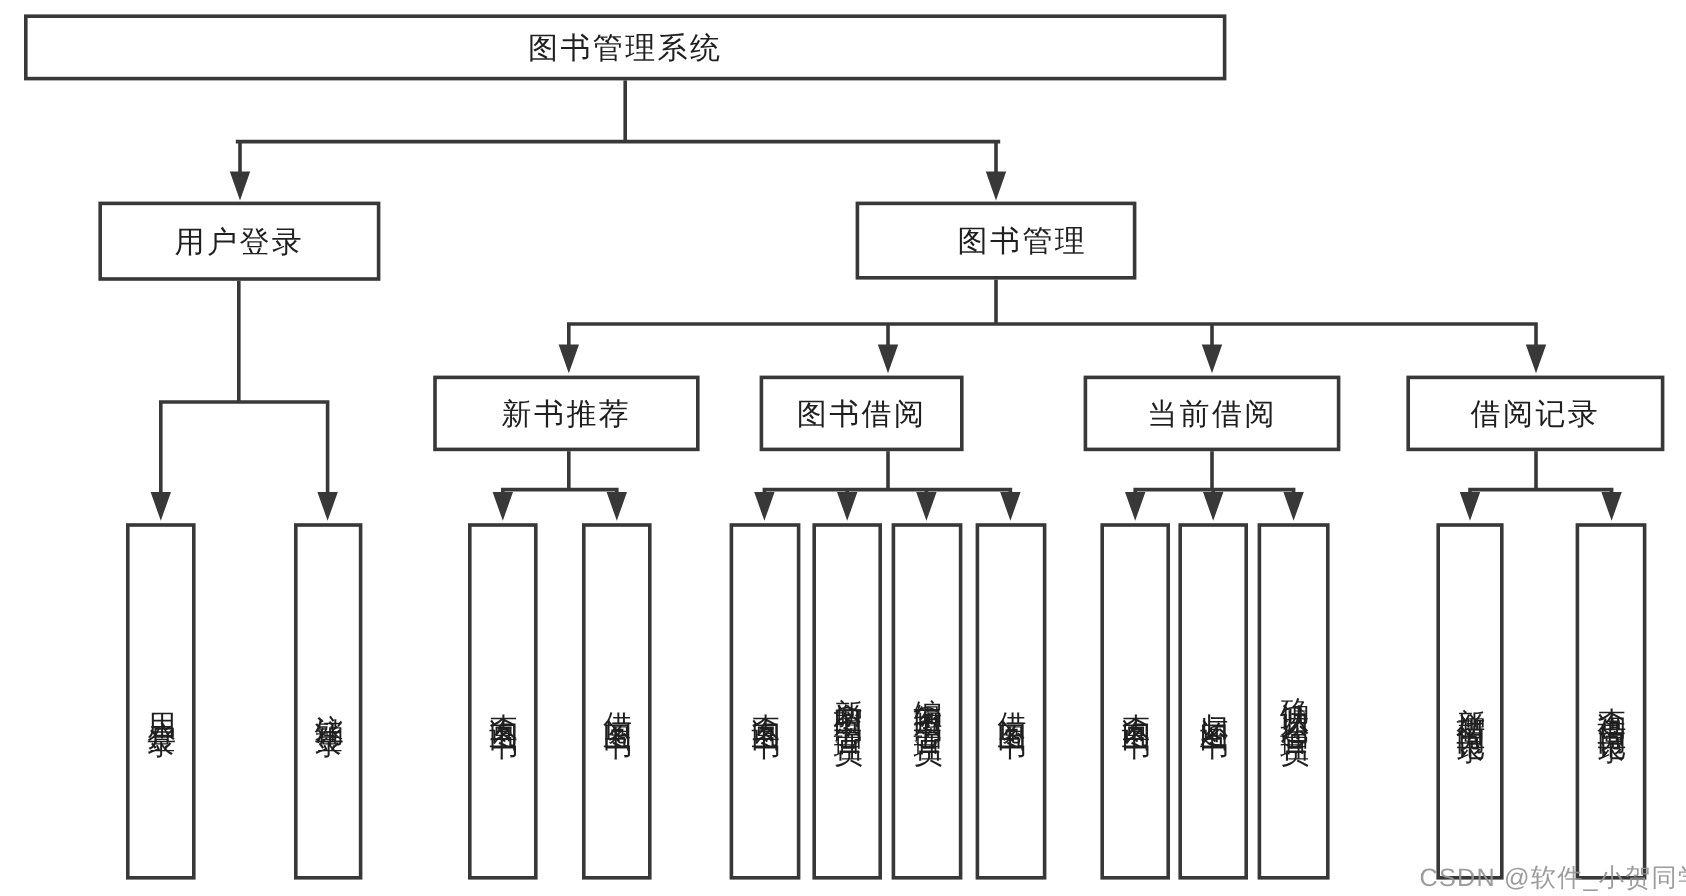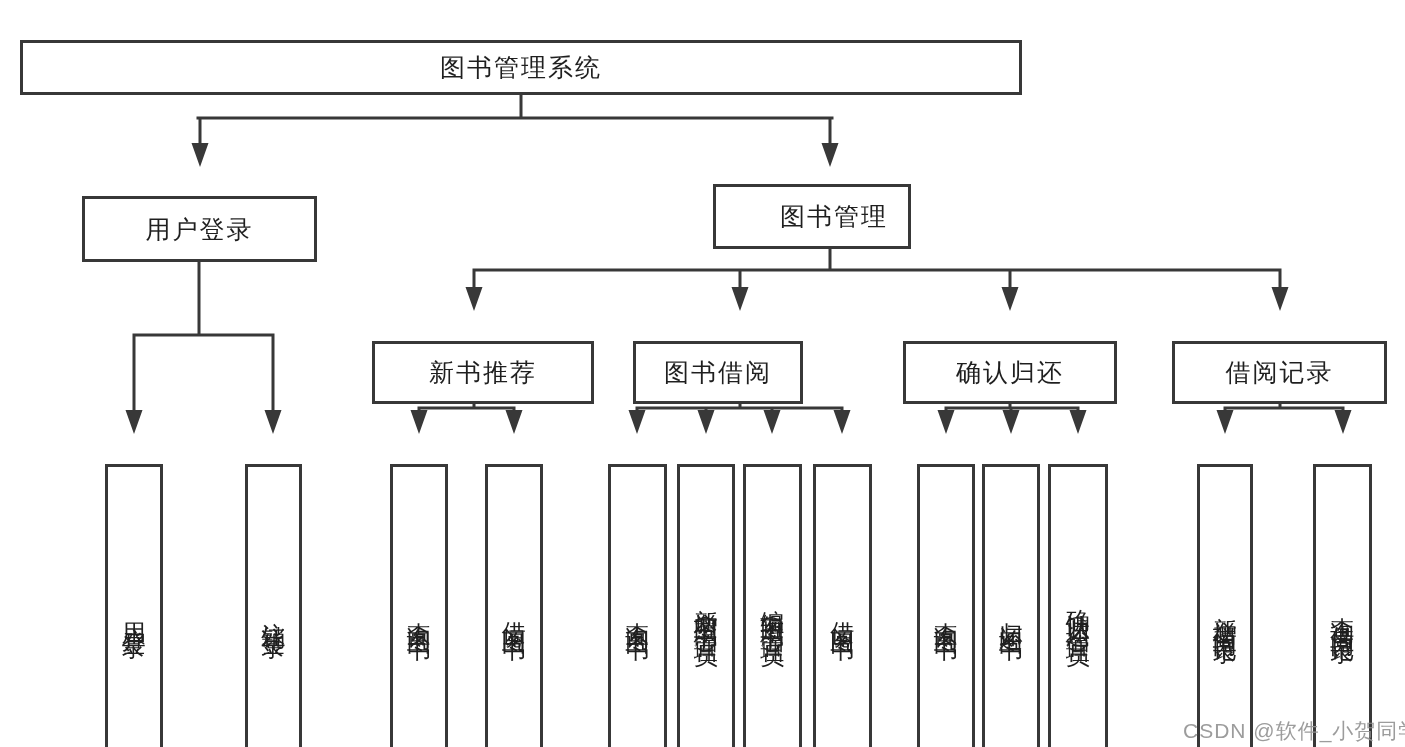--- a/index.html
+++ b/index.html
@@ -13,21 +13,20 @@
   #connectors{position:absolute;left:0;top:0;z-index:1;}
   .box{
     position:absolute;
     box-sizing:border-box;
     border:3px solid #383838;
     background:#ffffff;
     display:flex;
     align-items:center;
     justify-content:center;
     z-index:2;
-    margin-top:28px;
   }
   .hlabel{
     font-size:25px;
     color:#1f1f1f;
     letter-spacing:2px;
     white-space:nowrap;
   }
   .vbox .vlabel{
     writing-mode:vertical-rl;
     text-orientation:mixed;
@@ -73,32 +72,32 @@
       M1334.5 410 L1351.5 410 L1343 434 Z"></path>
   </svg>
 
   <div class="box" style="left:20px;top:12px;width:1002px;height:55px;">
     <span class="hlabel">图书管理系统</span>
   </div>
 
   <div class="box" style="left:82px;top:168px;width:235px;height:66px;">
     <span class="hlabel">用户登录</span>
   </div>
-  <div class="box" style="left:713px;top:156px;width:198px;height:65px;padding-left:44px;">
+  <div class="box" style="left:713px;top:168px;width:234px;height:65px;padding-left:44px;">
     <span class="hlabel">图书管理</span>
   </div>
 
-  <div class="box" style="left:372px;top:313px;width:222px;height:63px;">
+  <div class="box" style="left:361px;top:313px;width:222px;height:63px;">
     <span class="hlabel">新书推荐</span>
   </div>
   <div class="box" style="left:633px;top:313px;width:170px;height:63px;">
     <span class="hlabel">图书借阅</span>
   </div>
   <div class="box" style="left:903px;top:313px;width:214px;height:63px;">
-    <span class="hlabel">确认归还</span>
+    <span class="hlabel">当前借阅</span>
   </div>
   <div class="box" style="left:1172px;top:313px;width:215px;height:63px;align-items:center;">
     <span class="hlabel">借阅记录</span>
   </div>
 
   <div class="box vbox" style="left:105px;top:436px;width:58px;height:297px;">
     <span class="vlabel">用户登录</span>
   </div>
   <div class="box vbox" style="left:245px;top:436px;width:57px;height:297px;">
     <span class="vlabel">注销登录</span>

